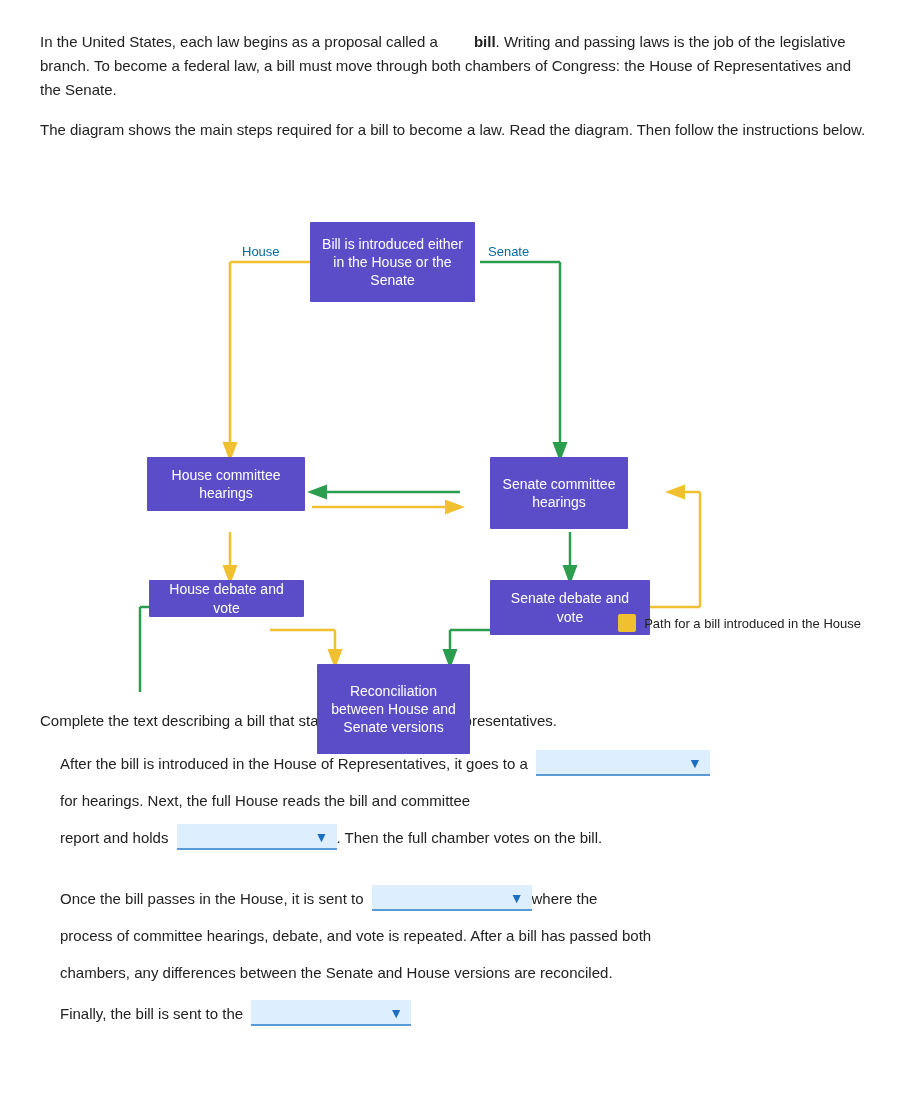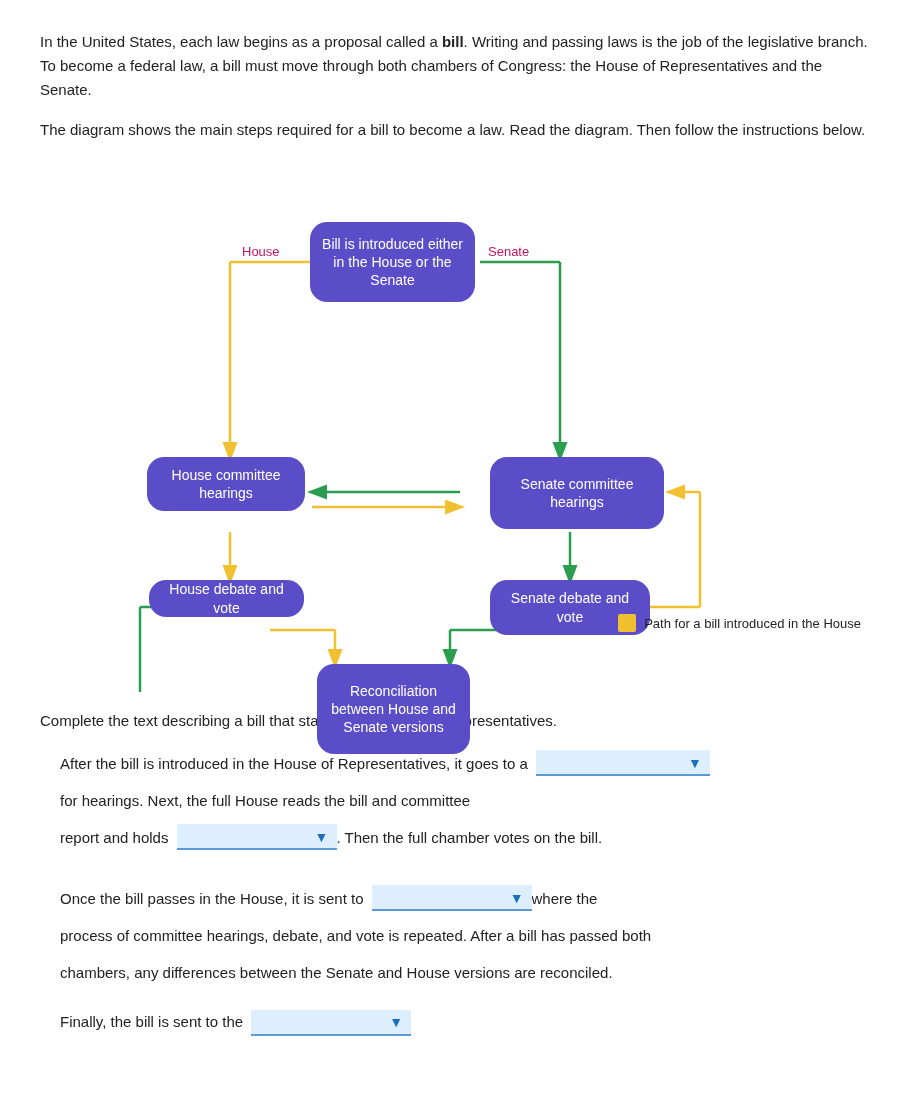--- a/index.html
+++ b/index.html
@@ -13,34 +13,35 @@
       min-height: 1113px;
     }
 
     .intro-text {
       line-height: 1.6;
       margin-bottom: 16px;
     }
 
     .intro-text strong {
       font-weight: bold;
+      margin-left: 32px;
     }
 
     .diagram-container {
       position: relative;
       width: 100%;
       margin: 20px auto;
       height: 530px;
     }
 
     .flow-box {
       position: absolute;
       background: #5b4dc8;
       color: #fff;
-      border-radius: 17px;
+      border-radius: 1px;
       text-align: center;
       display: flex;
       align-items: center;
       justify-content: center;
       font-size: 14px;
       line-height: 1.3;
       padding: 8px 10px;
     }
 
     
@@ -74,21 +75,21 @@
       border-radius: 2px;
       flex-shrink: 0;
     }
     .legend-yellow { background: #f0c030; }
     .legend-green { background: #2a9d4e; }
 
     
     .diagram-label {
       position: absolute;
       font-size: 13px;
-      color: #be185d;
+      color: #0369a1;
     }
 
     
     .questions-section {
       margin-top: 20px;
     }
     .section-prompt {
       font-size: 15px;
       margin-bottom: 18px;
     }
@@ -194,21 +195,21 @@
   <div class="diagram-label" style="top: 82px; left: 448px;">Senate</div>
 
   <div class="flow-box" style="width:165px; height:80px; top:60px; left:270px;">
     <span>Bill is introduced either in the House or the Senate</span>
   </div>
 
   <div class="flow-box" style="width:158px; height:54px; top:295px; left:107px;">
     <span>House committee hearings</span>
   </div>
 
-  <div class="flow-box" style="width:174px; height:72px; top:295px; left:450px;">
+  <div class="flow-box" style="width:138px; height:72px; top:295px; left:450px;">
     <span>Senate committee hearings</span>
   </div>
 
   <div class="flow-box" style="width:155px; height:37px; top:418px; left:109px;">
     <span>House debate and vote</span>
   </div>
 
   <div class="flow-box" style="width:160px; height:55px; top:418px; left:450px;">
     <span>Senate debate and vote</span>
   </div>
@@ -276,21 +277,21 @@
         <span class="dropdown-arrow">▼</span>
       </div>
       <span>where the</span>
     </div>
     <div class="question-line">
       <span>process of committee hearings, debate, and vote is repeated. After a bill has passed both</span>
     </div>
     <div class="question-line">
       <span>chambers, any differences between the Senate and House versions are reconciled.</span>
     </div>
-    <div class="question-line" style="margin-top:16px;align-items:flex-end;">
+    <div class="question-line" style="margin-top:8px;">
       <span>Finally, the bill is sent to the</span>
       <span>&nbsp;</span>
       <div class="dropdown-wrapper">
         <select class="dropdown-select">
           <option value=""></option>
           <option value="President">President</option>
           <option value="Senate">Senate</option>
           <option value="House">House</option>
         </select>
         <span class="dropdown-arrow">▼</span>

